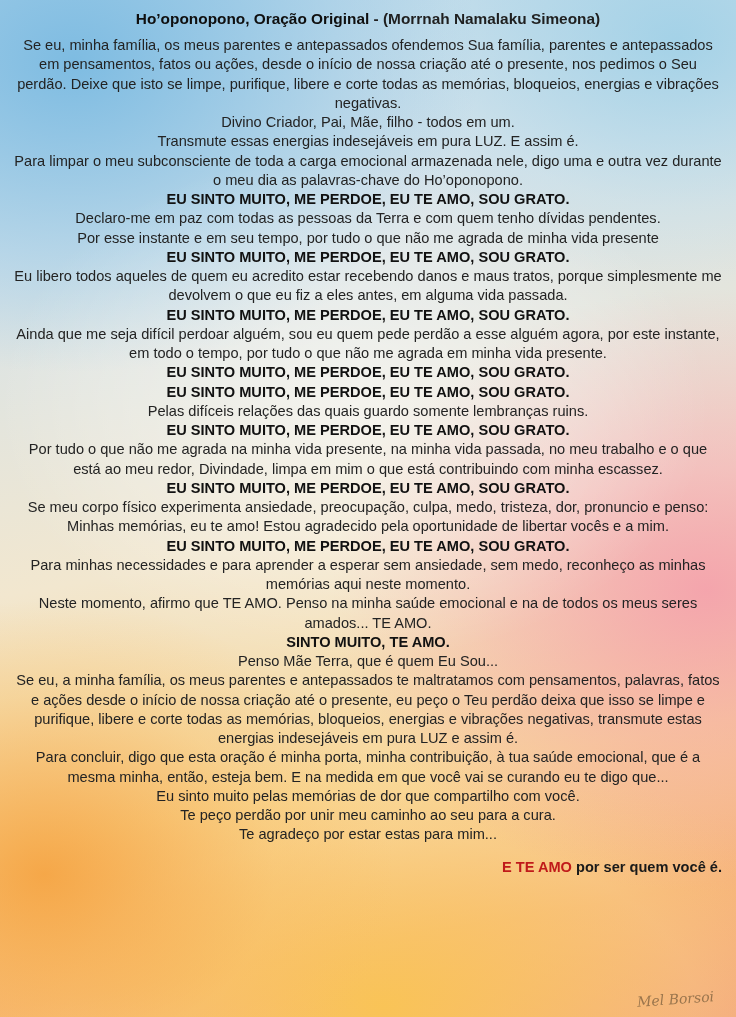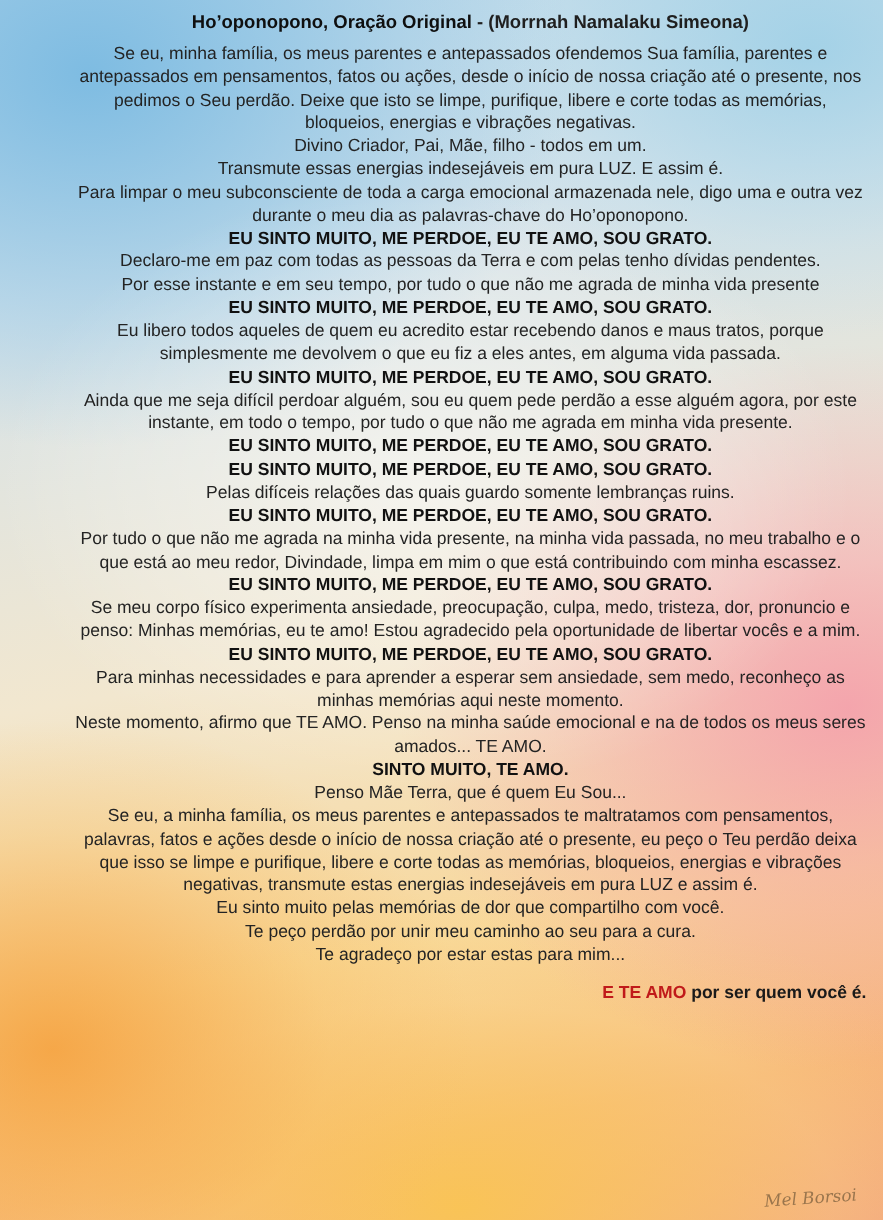--- a/index.html
+++ b/index.html
@@ -35,21 +35,20 @@
       radial-gradient(ellipse 420px 300px at 48% 40%, rgba(255,255,255,0.55) 0%, rgba(255,255,255,0.18) 60%, rgba(255,255,255,0) 85%);
     pointer-events: none;
   }
   .content {
     position: relative;
     padding: 9px 14px 0 14px;
     text-align: center;
     color: #232323;
     font-size: 14.6px;
     line-height: 1.32;
-    margin-left: 48px;
   }
   .title {
     font-size: 15.4px;
     margin: 0 0 7px 0;
     color: #1f1f1f;
     line-height: 1.3;
   }
   .title .strong {
     font-weight: bold;
     color: #0f0f0f;
@@ -100,39 +99,40 @@
     <h1 class="title">
       <span class="strong">Ho’oponopono, Oração Original</span><span> - (Morrnah Namalaku Simeona)</span>
     </h1>
 
     <div class="body-text">
       <p class="para">Se eu, minha família, os meus parentes e antepassados ofendemos Sua família, parentes e antepassados em pensamentos, fatos ou ações, desde o início de nossa criação até o presente, nos pedimos o Seu perdão. Deixe que isto se limpe, purifique, libere e corte todas as memórias, bloqueios, energias e vibrações negativas.</p>
       <p class="para">Divino Criador, Pai, Mãe, filho - todos em um.</p>
       <p class="para">Transmute essas energias indesejáveis em pura LUZ. E assim é.</p>
       <p class="para">Para limpar o meu subconsciente de toda a carga emocional armazenada nele, digo uma e outra vez durante o meu dia as palavras-chave do Ho’oponopono.</p>
       <p class="mantra">EU SINTO MUITO, ME PERDOE, EU TE AMO, SOU GRATO.</p>
-      <p class="para">Declaro-me em paz com todas as pessoas da Terra e com pelas tenho dívidas pendentes.</p>
+      <p class="para">Declaro-me em paz com todas as pessoas da Terra e com quem tenho dívidas pendentes.</p>
       <p class="para">Por esse instante e em seu tempo, por tudo o que não me agrada de minha vida presente</p>
       <p class="mantra">EU SINTO MUITO, ME PERDOE, EU TE AMO, SOU GRATO.</p>
       <p class="para">Eu libero todos aqueles de quem eu acredito estar recebendo danos e maus tratos, porque simplesmente me devolvem o que eu fiz a eles antes, em alguma vida passada.</p>
       <p class="mantra">EU SINTO MUITO, ME PERDOE, EU TE AMO, SOU GRATO.</p>
       <p class="para">Ainda que me seja difícil perdoar alguém, sou eu quem pede perdão a esse alguém agora, por este instante, em todo o tempo, por tudo o que não me agrada em minha vida presente.</p>
       <p class="mantra">EU SINTO MUITO, ME PERDOE, EU TE AMO, SOU GRATO.</p>
       <p class="mantra">EU SINTO MUITO, ME PERDOE, EU TE AMO, SOU GRATO.</p>
       <p class="para">Pelas difíceis relações das quais guardo somente lembranças ruins.</p>
       <p class="mantra">EU SINTO MUITO, ME PERDOE, EU TE AMO, SOU GRATO.</p>
       <p class="para">Por tudo o que não me agrada na minha vida presente, na minha vida passada, no meu trabalho e o que está ao meu redor, Divindade, limpa em mim o que está contribuindo com minha escassez.</p>
       <p class="mantra">EU SINTO MUITO, ME PERDOE, EU TE AMO, SOU GRATO.</p>
       <p class="para">Se meu corpo físico experimenta ansiedade, preocupação, culpa, medo, tristeza, dor, pronuncio e penso: Minhas memórias, eu te amo! Estou agradecido pela oportunidade de libertar vocês e a mim.</p>
       <p class="mantra">EU SINTO MUITO, ME PERDOE, EU TE AMO, SOU GRATO.</p>
       <p class="para">Para minhas necessidades e para aprender a esperar sem ansiedade, sem medo, reconheço as minhas memórias aqui neste momento.</p>
       <p class="para">Neste momento, afirmo que TE AMO. Penso na minha saúde emocional e na de todos os meus seres amados... TE AMO.</p>
       <p class="mantra">SINTO MUITO, TE AMO.</p>
       <p class="para">Penso Mãe Terra, que é quem Eu Sou...</p>
       <p class="para">Se eu, a minha família, os meus parentes e antepassados te maltratamos com pensamentos, palavras, fatos e ações desde o início de nossa criação até o presente, eu peço o Teu perdão deixa que isso se limpe e purifique, libere e corte todas as memórias, bloqueios, energias e vibrações negativas, transmute estas energias indesejáveis em pura LUZ e assim é.</p>
+      <p class="para">Para concluir, digo que esta oração é minha porta, minha contribuição, à tua saúde emocional, que é a mesma minha,  então, esteja bem. E na medida em que você vai se curando eu te digo que...</p>
       <p class="para">Eu sinto muito pelas memórias de dor que compartilho com você.</p>
       <p class="para">Te peço perdão por unir meu caminho ao seu para a cura.</p>
       <p class="para">Te agradeço por estar estas para mim...</p>
     </div>
 
     <p class="final">
       <span class="amo">E TE AMO</span><span class="rest"> por ser quem você é.</span>
     </p>
 
   </div>

